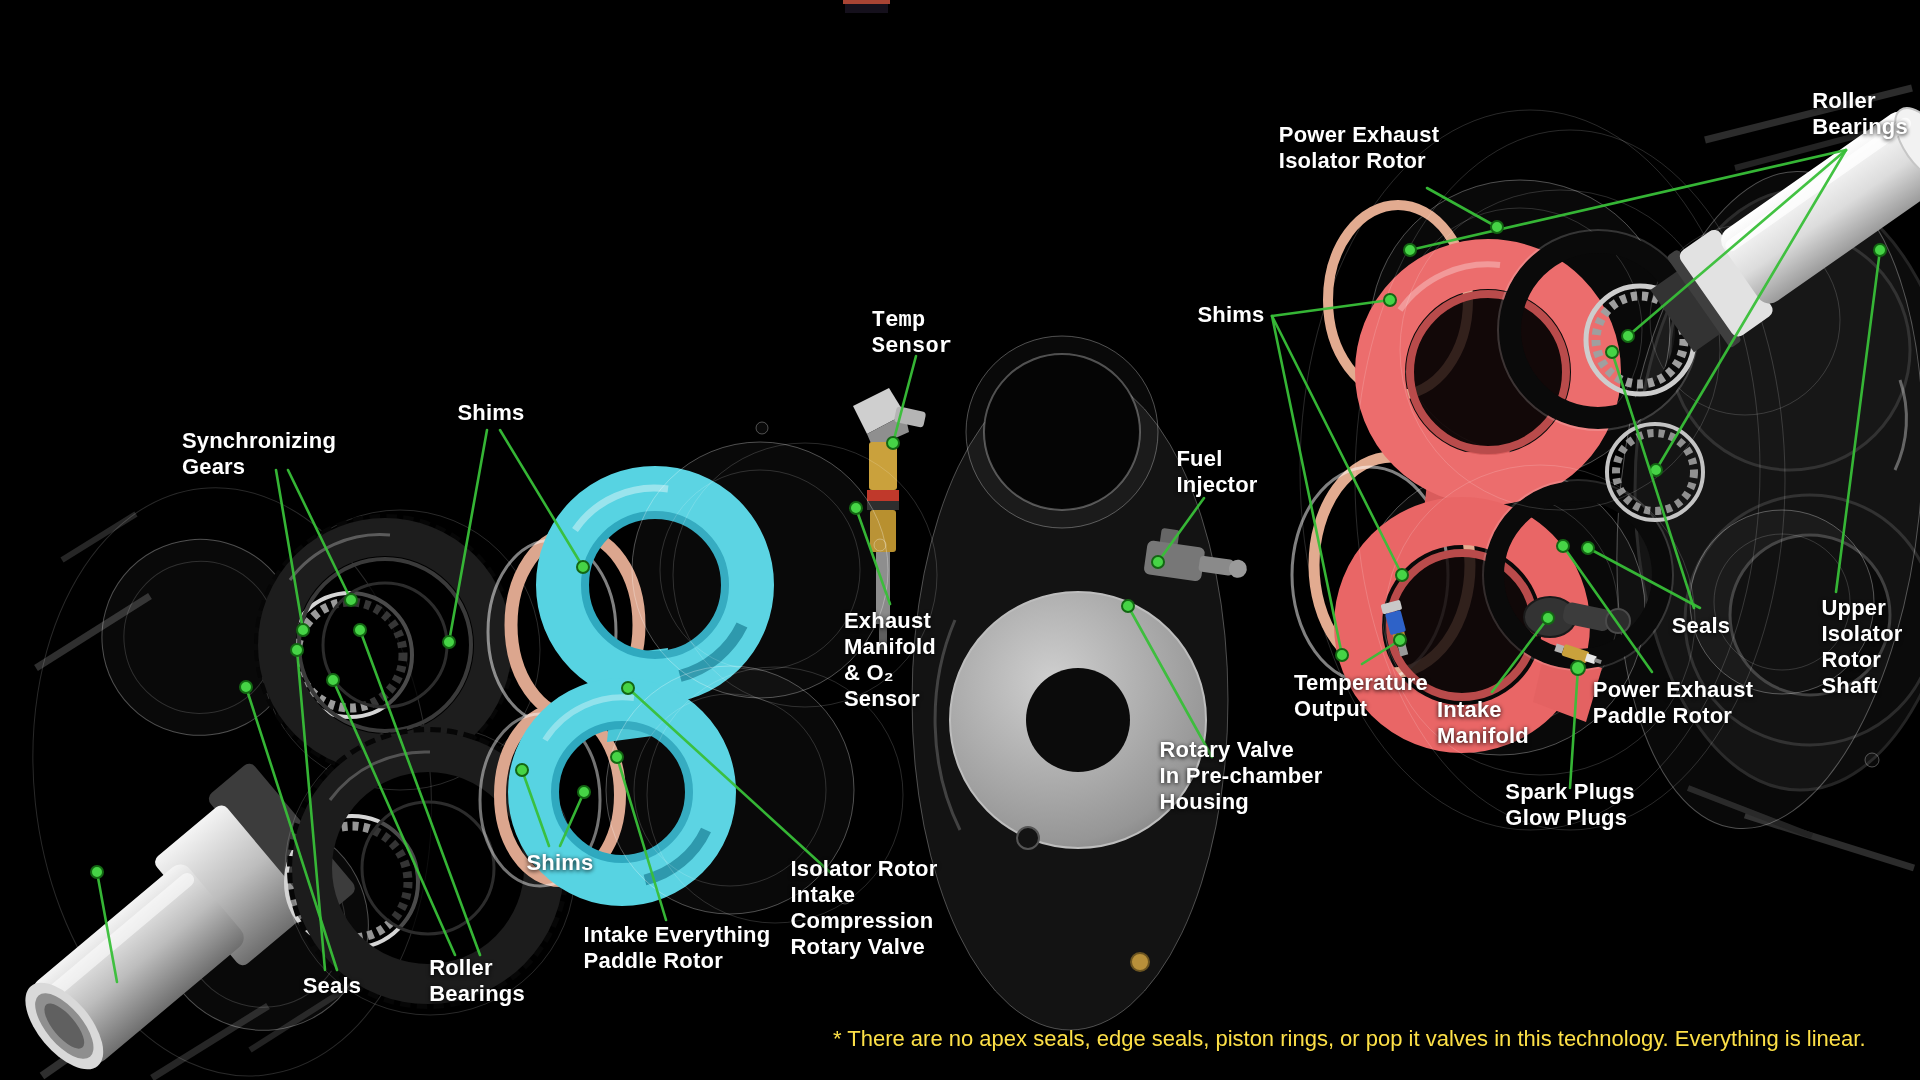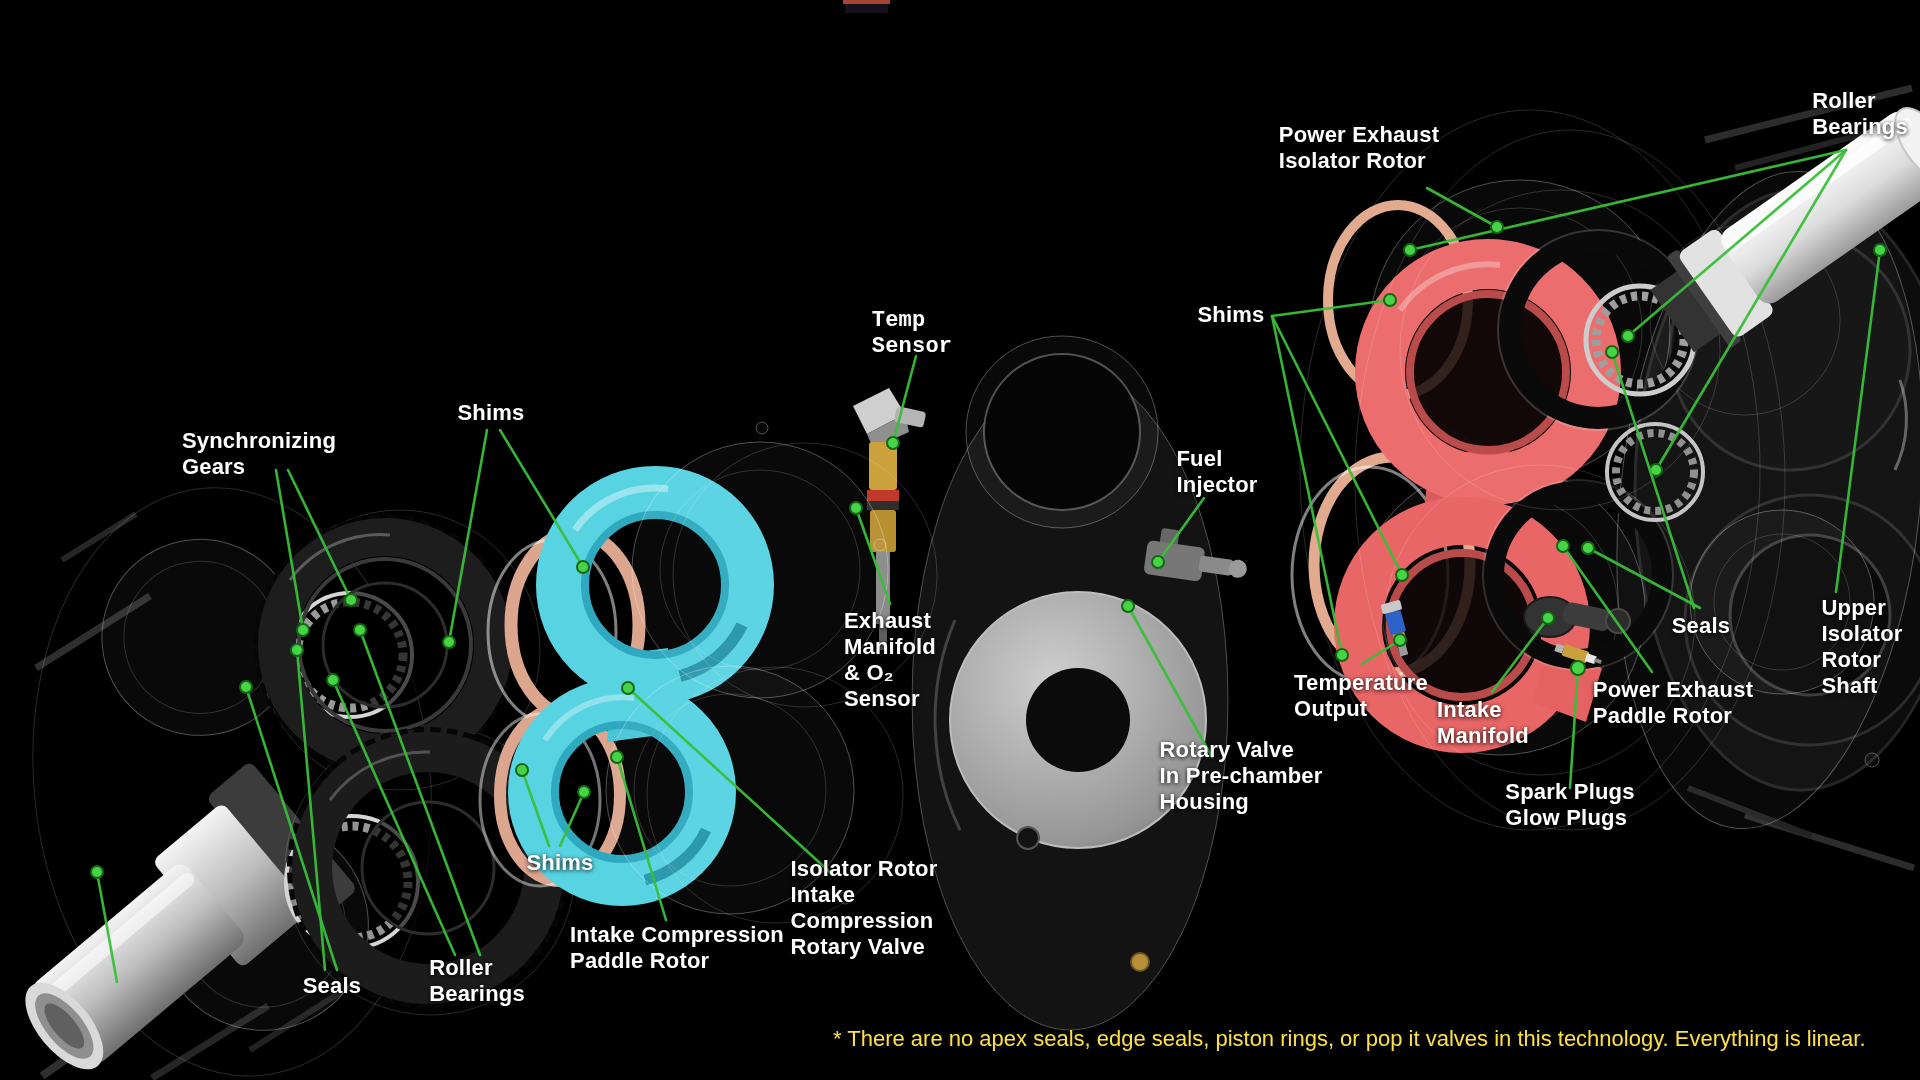--- a/index.html
+++ b/index.html
@@ -356,21 +356,21 @@
 Paddle Rotor</div>
 <div class="label" style="left:1570px;top:779px;">Spark Plugs
 Glow Plugs</div>
 <div class="label" style="left:1241px;top:737px;">Rotary Valve
 In Pre-chamber
 Housing</div>
 <div class="label" style="left:864px;top:856px;">Isolator Rotor
 Intake
 Compression
 Rotary Valve</div>
-<div class="label" style="left:677px;top:922px;">Intake Compression
+<div class="label" style="left:677px;top:922px;">Intake Everything
 Paddle Rotor</div>
 <div class="label" style="left:560px;top:850px;">Shims</div>
 <div class="label" style="left:477px;top:955px;">Roller
 Bearings</div>
 <div class="label" style="left:332px;top:973px;">Seals</div>
 
 <div class="footnote">* There are no apex seals, edge seals, piston rings, or pop it valves in this technology. Everything is linear.</div>
 
 </div>
 

